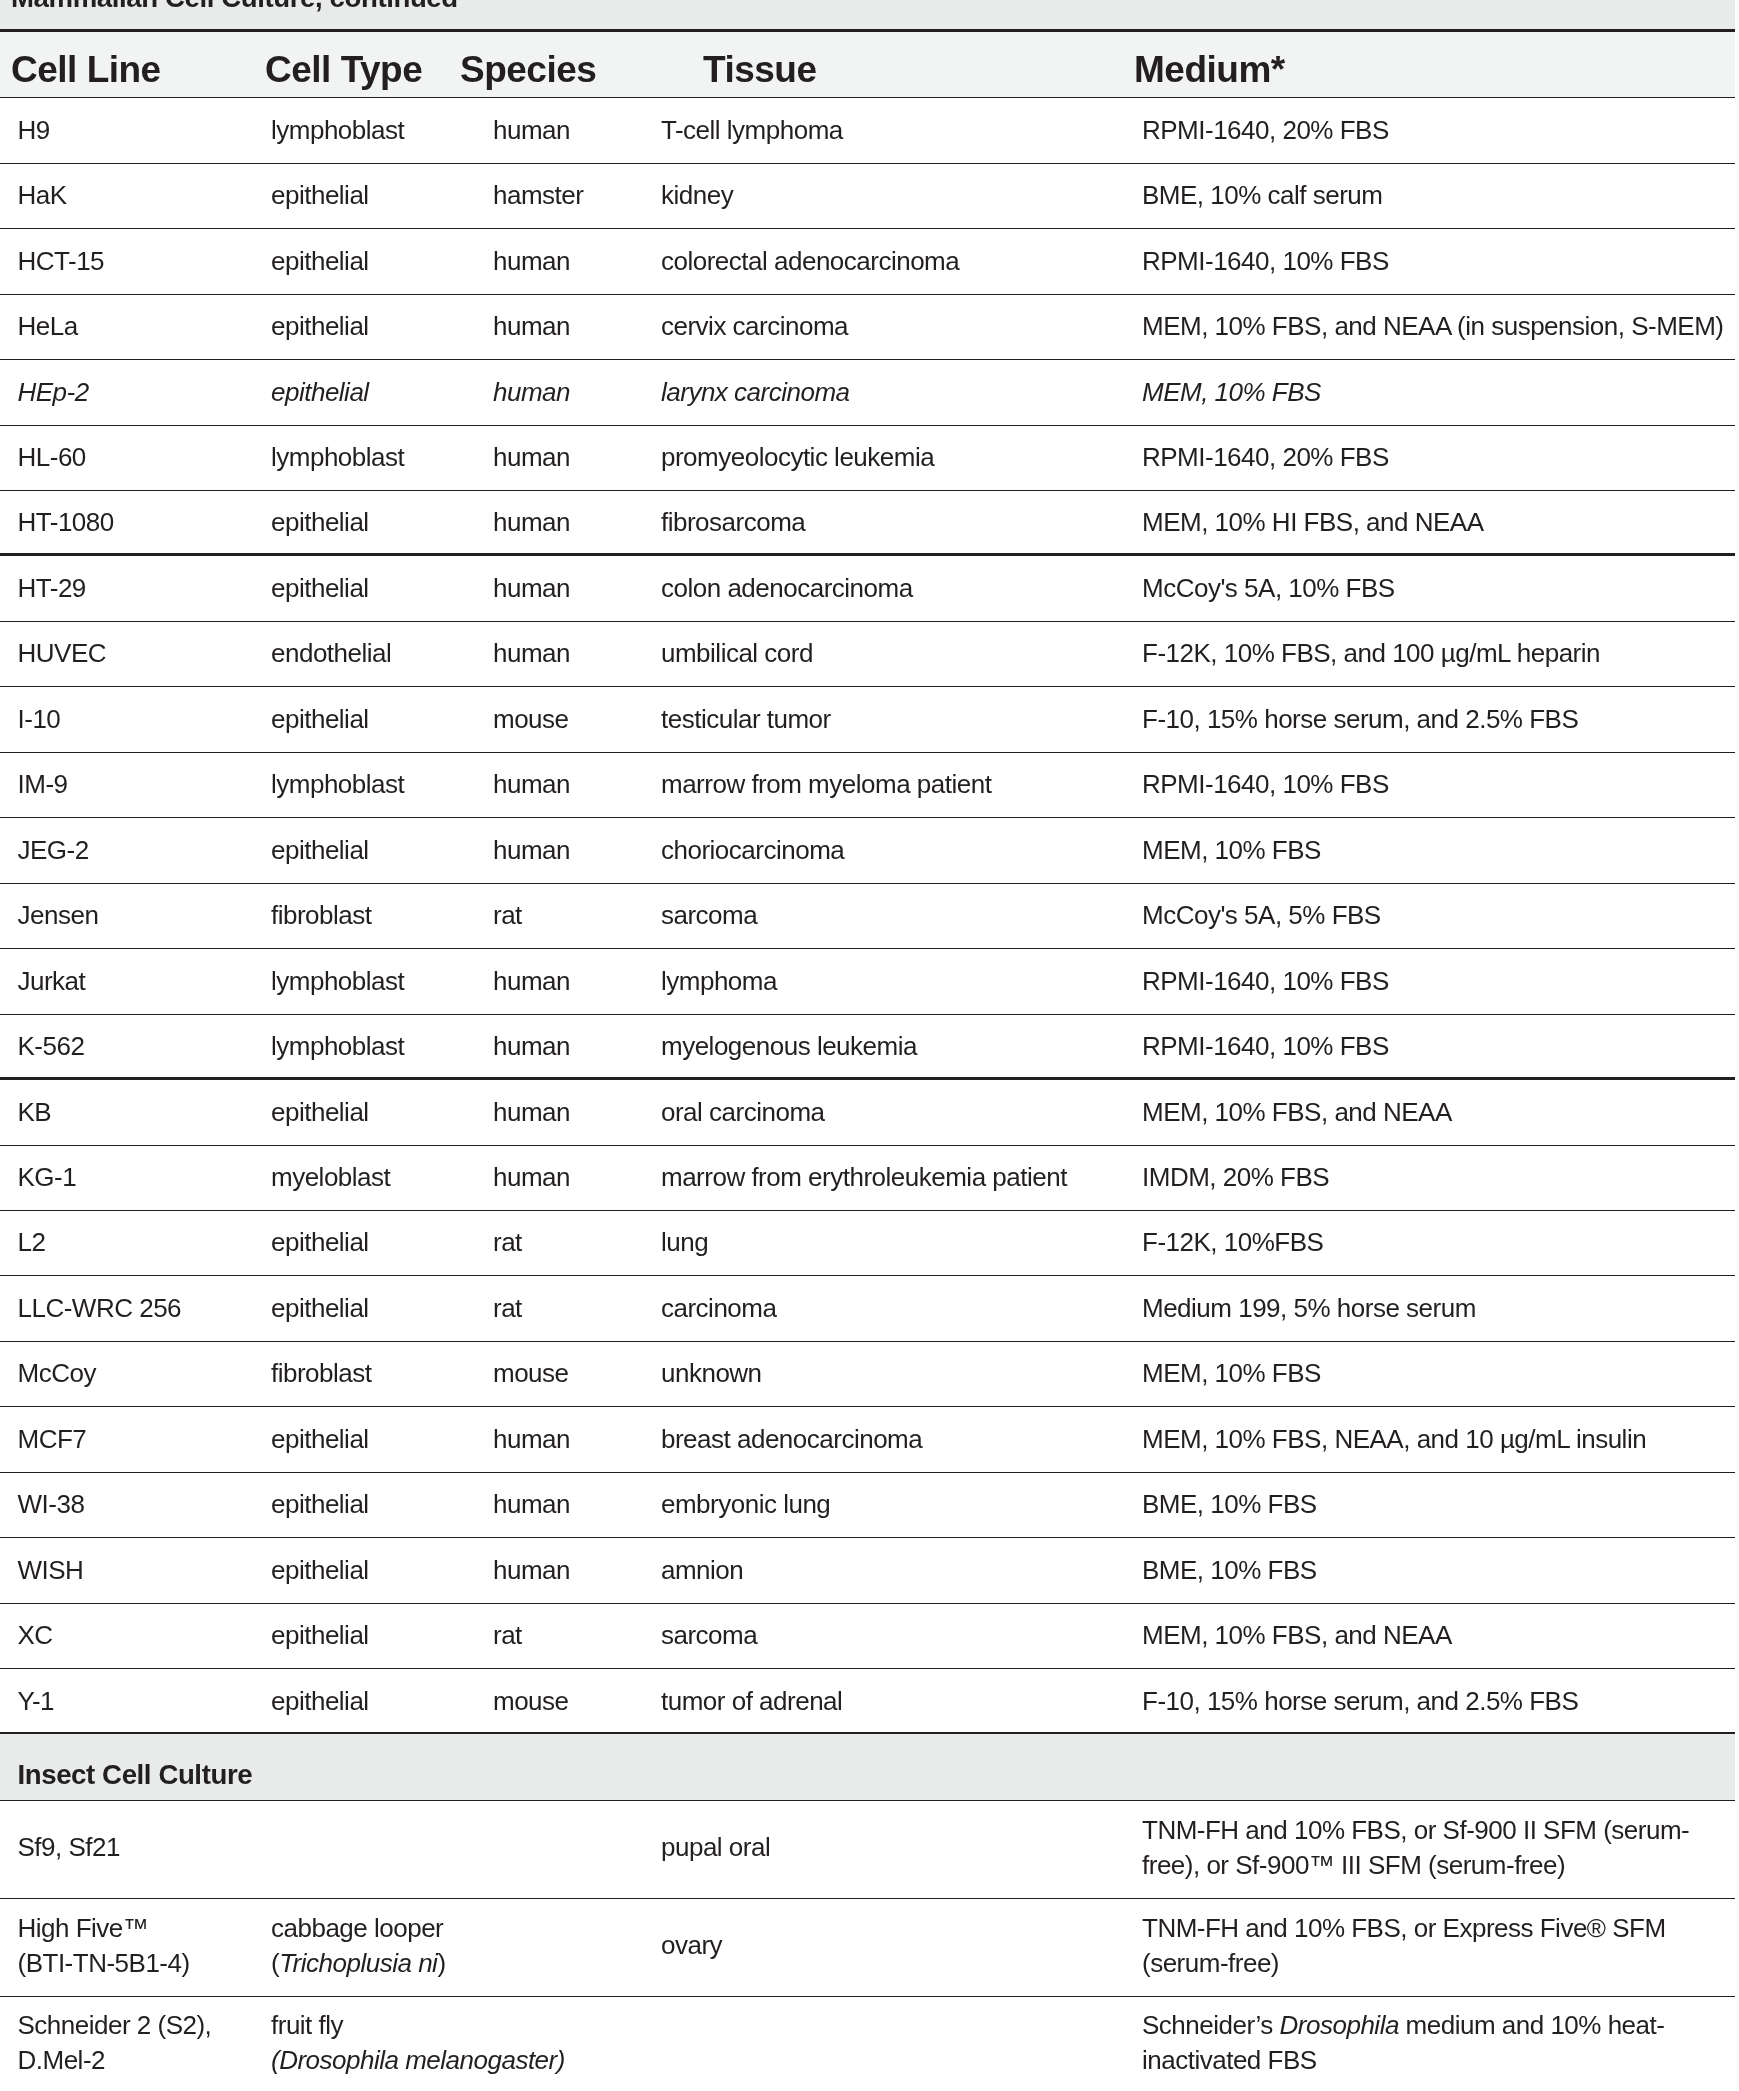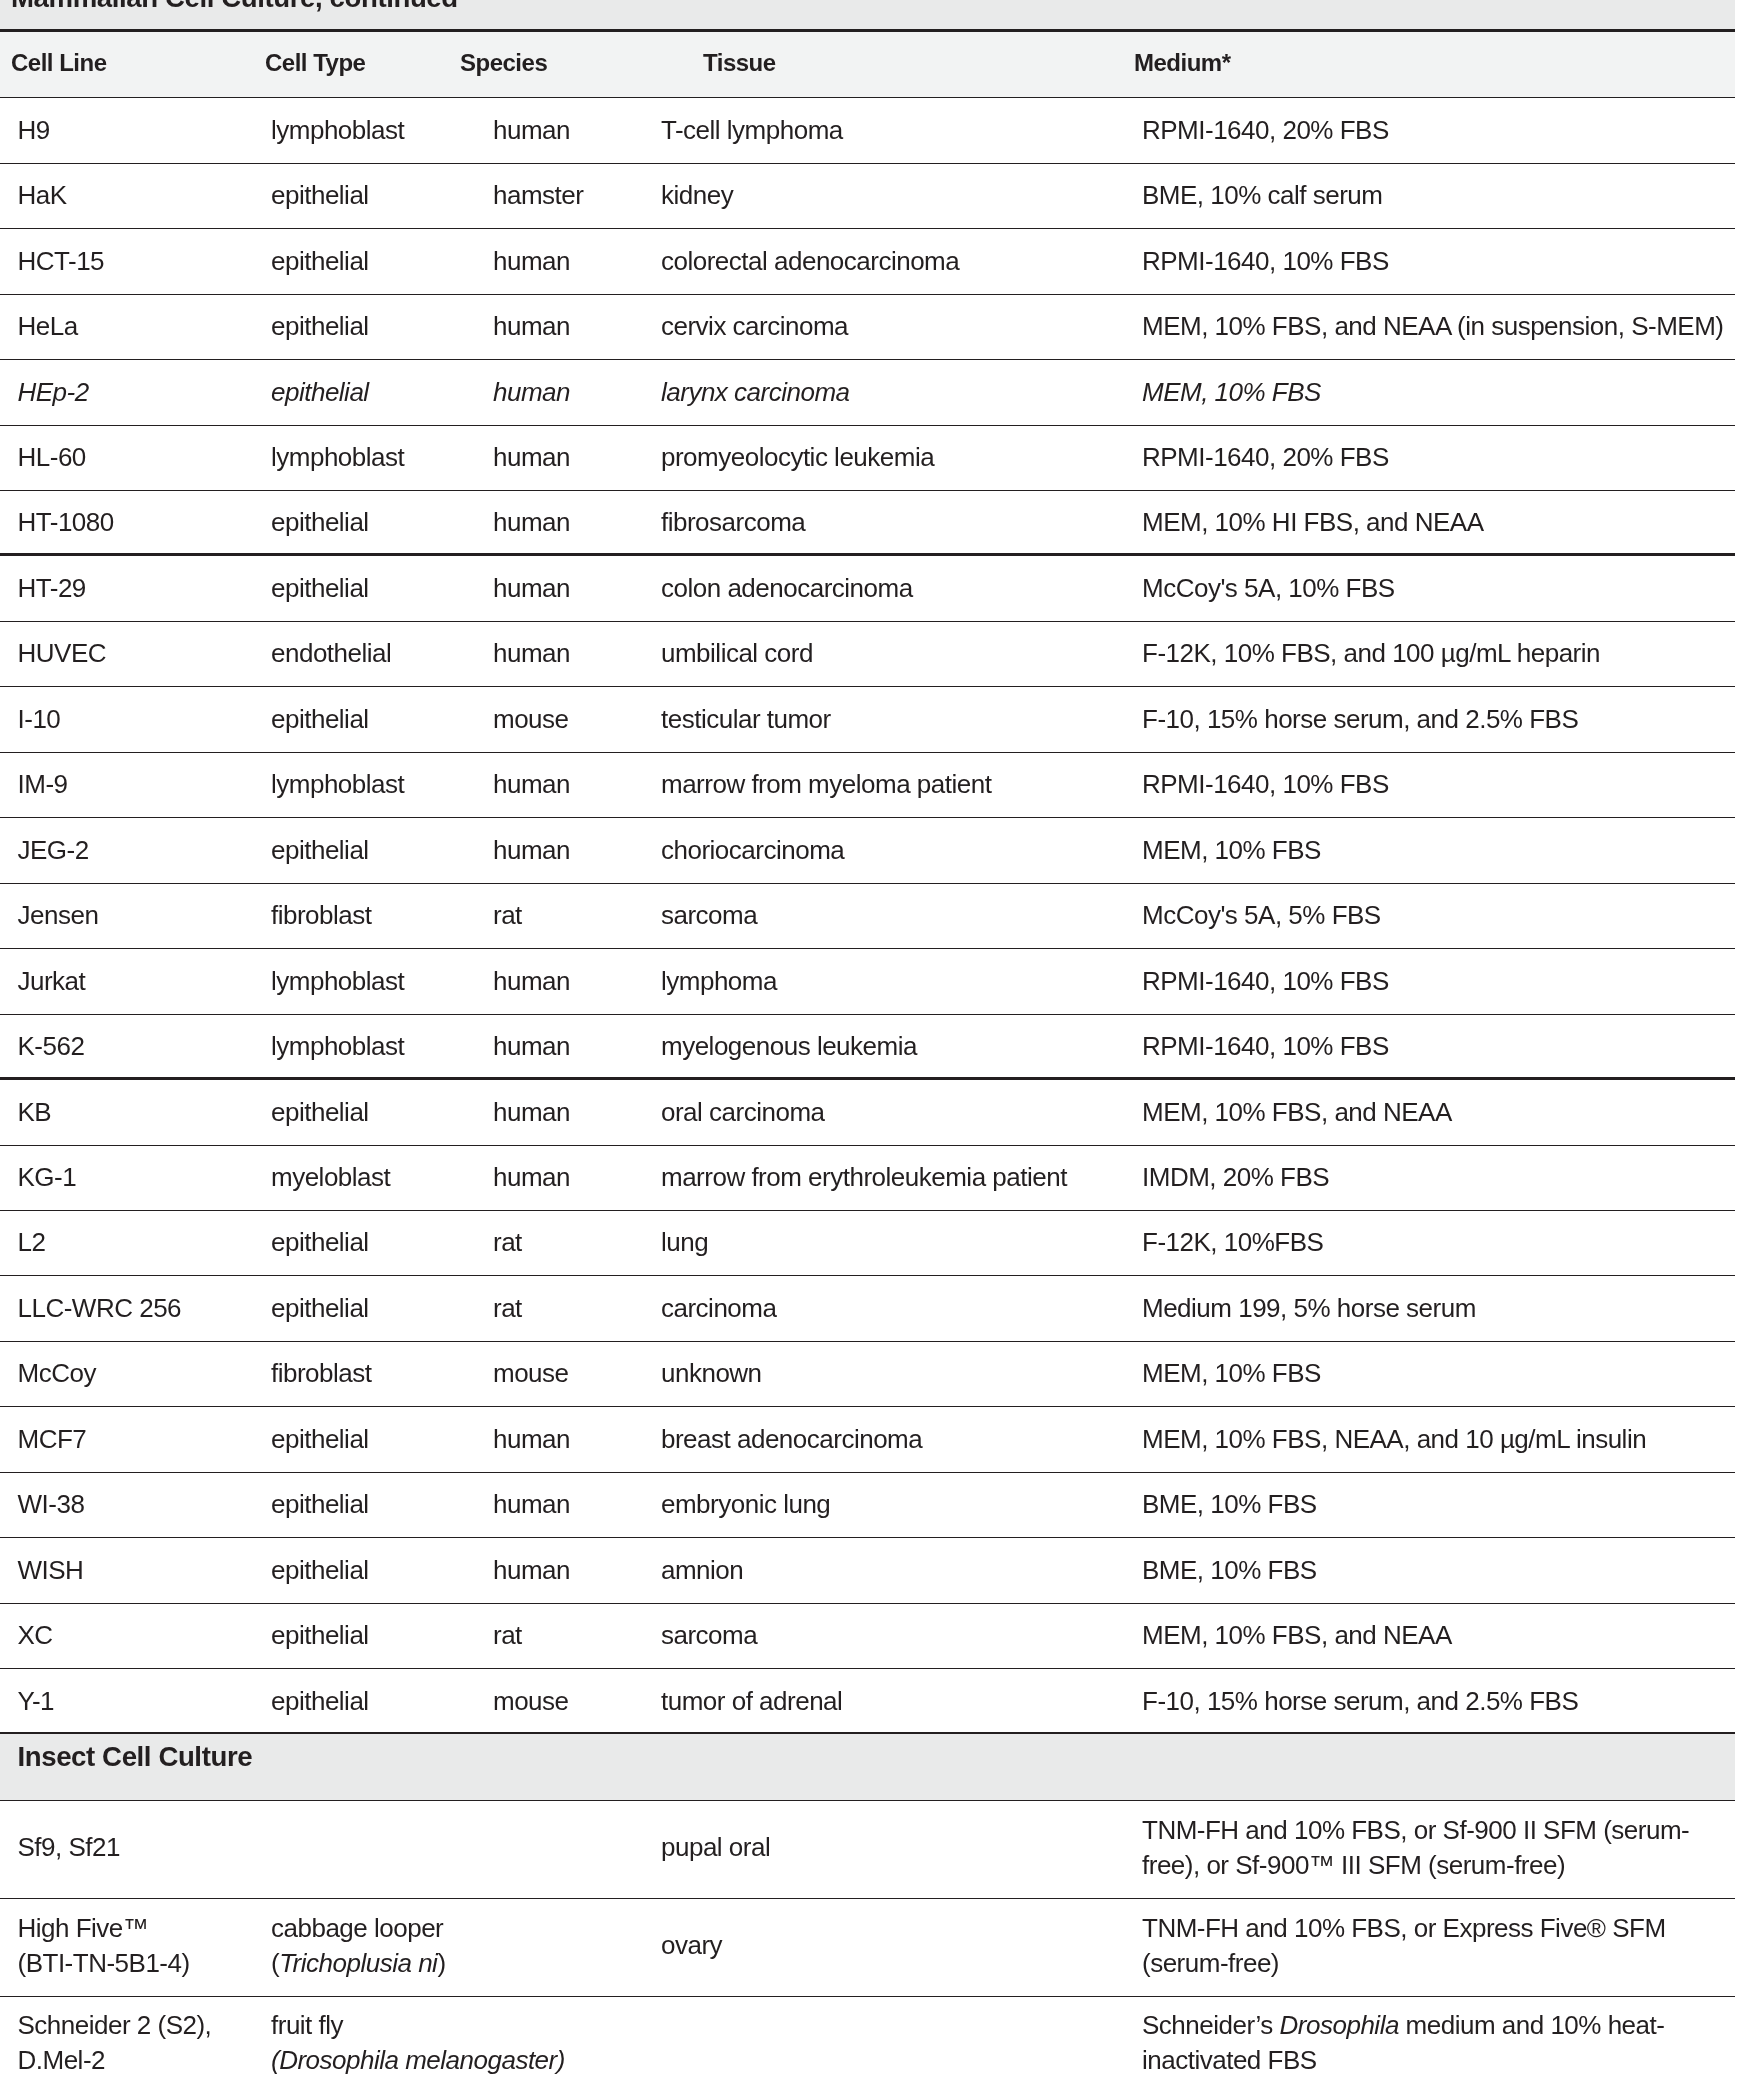--- a/index.html
+++ b/index.html
@@ -4,29 +4,29 @@
 <style>
   html, body { margin:0; padding:0; background:#ffffff; }
   body { width:1740px; height:2091px; overflow:hidden; position:relative;
          font-family:"Liberation Sans", sans-serif; color:#231f20; }
   .table { position:absolute; left:0; top:0; width:1735px; }
   .title-bar { position:absolute; left:0; top:-15px; width:1735px; height:47px; background:#e9eaea;
                border-bottom:3.3px solid #231f20; box-sizing:border-box; }
   .title-bar span { position:absolute; left:11px; top:-3.3px; font-weight:bold; font-size:27.6px; letter-spacing:-0.4px; }
   .header-row { position:absolute; left:0; top:32px; width:1735px; height:66px; background:#f2f3f3;
                 border-bottom:1.7px solid #231f20; box-sizing:border-box; }
-  .hcell { position:absolute; top:16.7px; font-weight:bold; font-size:24px; letter-spacing:-0.5px; white-space:nowrap; }
+  .hcell { position:absolute; top:16.7px; font-weight:bold; font-size:37px; letter-spacing:-0.5px; white-space:nowrap; }
   .row { position:absolute; left:0; width:1735px; height:66px; border-bottom:1.7px solid #231f20; box-sizing:border-box; }
   .row.thick { border-bottom:3.3px solid #231f20; }
   .cell { position:absolute; top:16.7px; font-size:26px; letter-spacing:-0.5px; white-space:nowrap; }
   .c0 { left:17.5px; } .c1 { left:271px; } .c2 { left:493px; } .c3 { left:661px; } .c4 { left:1142px; }
   .h0 { left:11px; } .h1 { left:265px; } .h2 { left:460px; } .h3 { left:655px;margin-left:48px; } .h4 { left:1134px; }
   .section-bar { position:absolute; left:0; top:1734px; width:1735px; height:67px; background:#e9eaea;
                  border-bottom:1.7px solid #231f20; box-sizing:border-box; }
-  .section-bar span { position:absolute; left:17.5px; top:7px; font-weight:bold; font-size:27.6px; letter-spacing:-0.4px; }
+  .section-bar span { position:absolute; left:17.5px; top:25px; font-weight:bold; font-size:27.6px; letter-spacing:-0.4px; }
   .irow { position:absolute; left:0; width:1735px; height:98px; border-bottom:1.7px solid #231f20; box-sizing:border-box; }
   .icell { position:absolute; font-size:26px; letter-spacing:-0.5px; line-height:35px; white-space:nowrap; }
   .icell.two { top:11.7px; }
   .icell.one { top:29px; }
   .it { font-style:italic; }
 </style>
 </head>
 <body>
 
 <div class="table">

